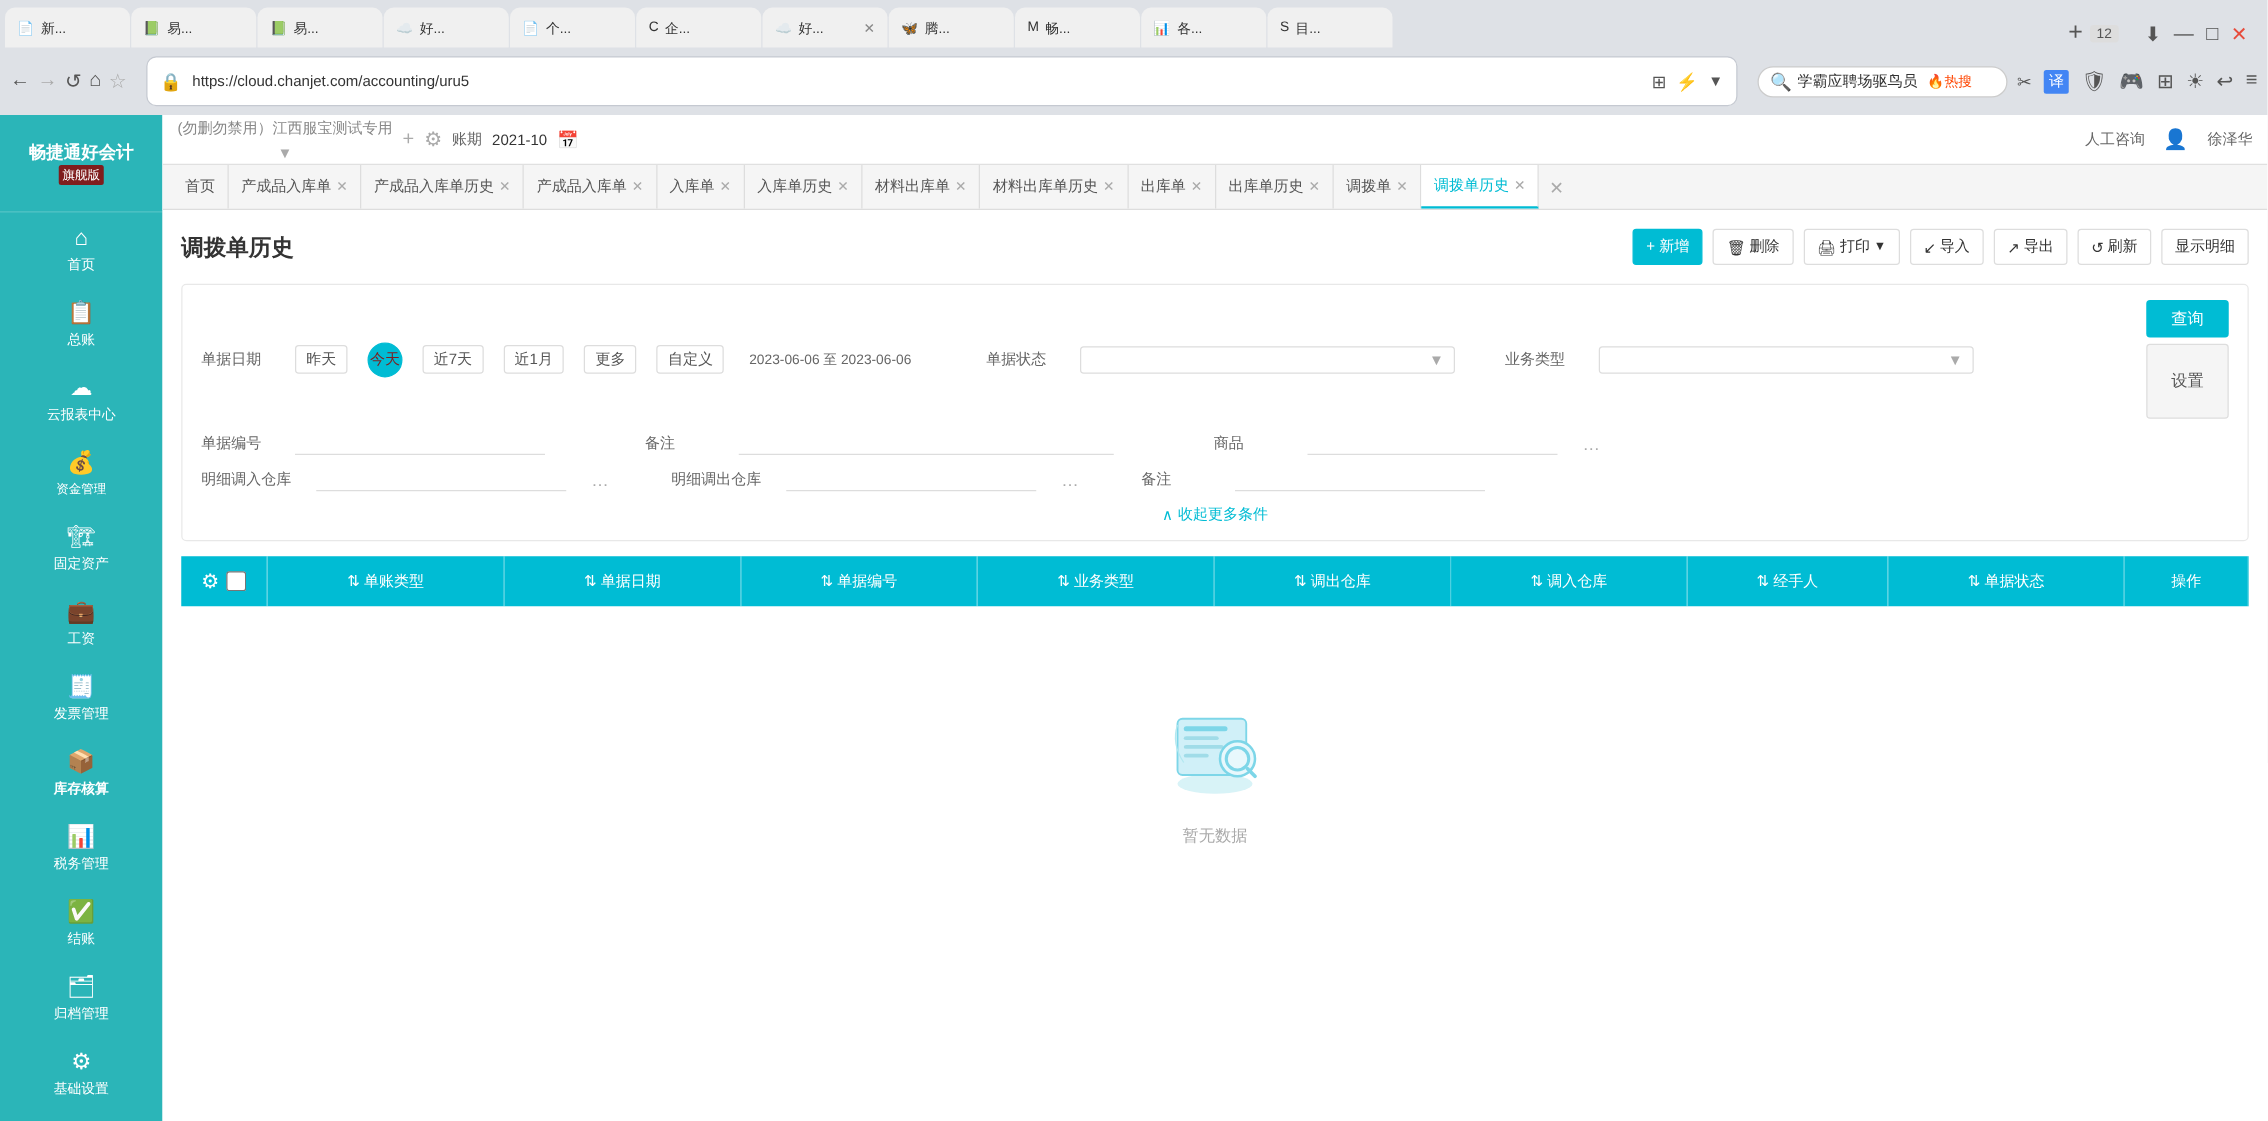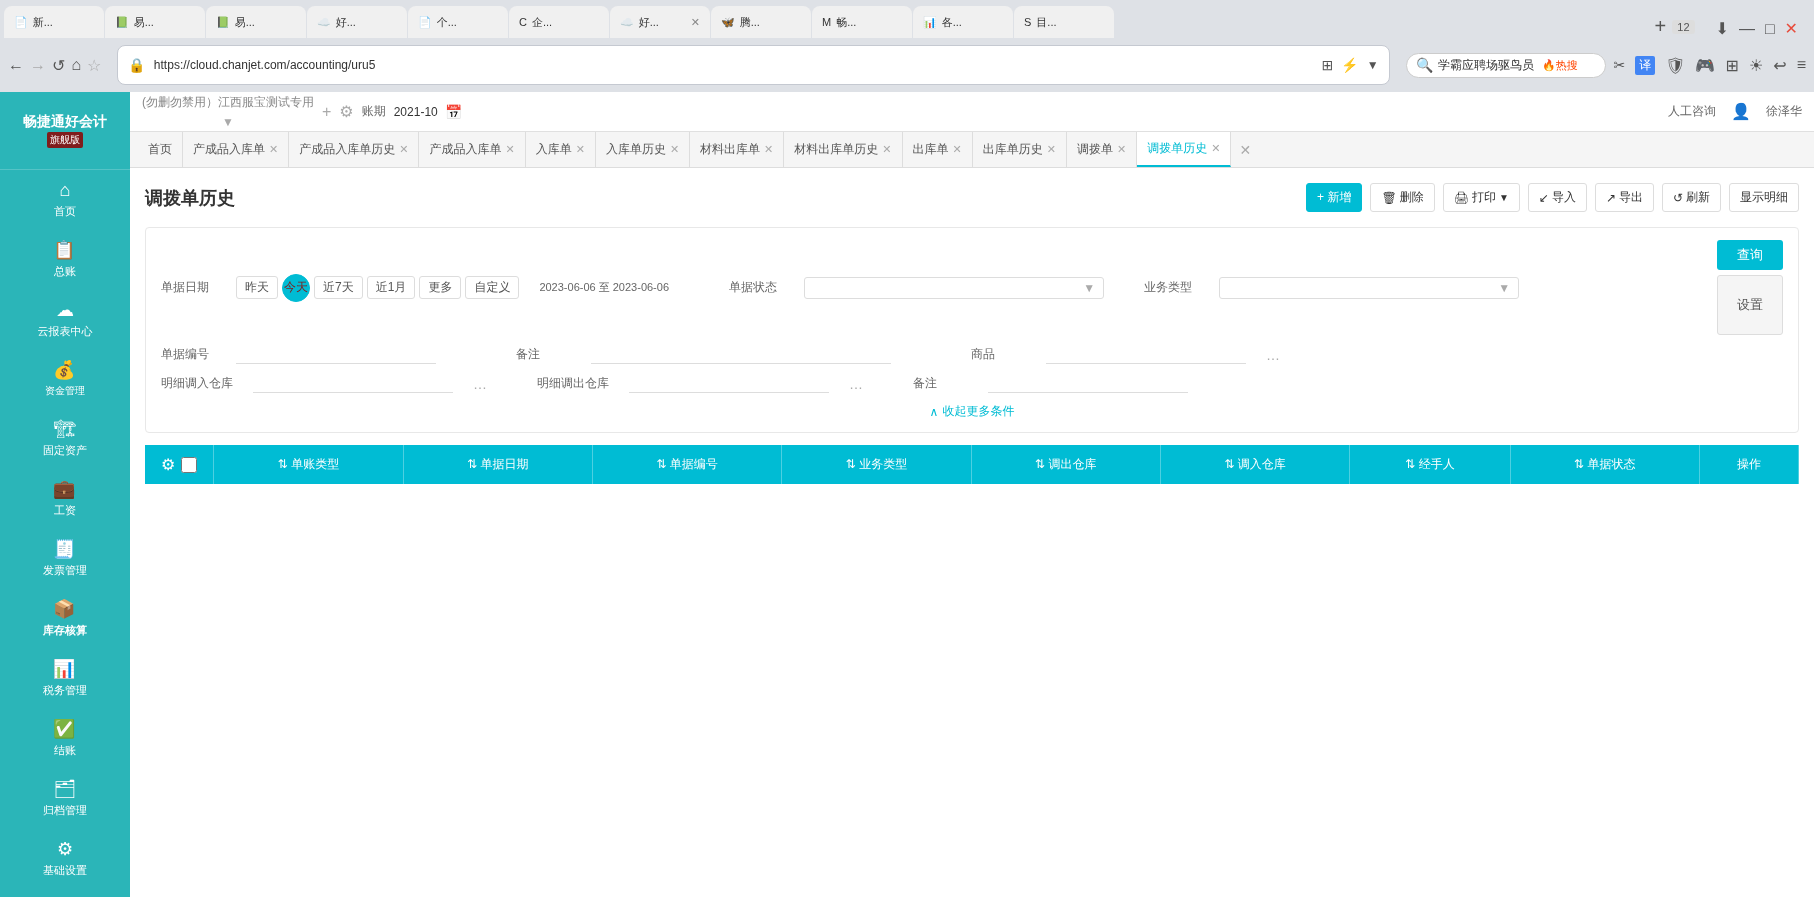--- a/index.html
+++ b/index.html
@@ -49,21 +49,21 @@
     .page-title { font-size: 18px; font-weight: bold; color: #333; margin-bottom: 15px; display: flex; justify-content: space-between; align-items: center; }
     .toolbar { display: flex; align-items: center; gap: 8px; }
     .btn { display: inline-flex; align-items: center; gap: 3px; padding: 5px 10px; font-size: 12px; cursor: pointer; border: 1px solid #ddd; background: #fff; border-radius: 3px; color: #333; }
     .btn-cyan { background: #00bcd4; color: #fff; border-color: #00bcd4; }
 
     
     .filter-area { background: #fff; border: 1px solid #e8e8e8; border-radius: 4px; padding: 12px 15px; margin-bottom: 12px; }
     .filter-row { display: flex; align-items: center; gap: 20px; margin-bottom: 10px; }
     .filter-row:last-child { margin-bottom: 0; }
     .filter-label { color: #666; font-size: 12px; white-space: nowrap; min-width: 55px; }
-    .filter-date-btns { display: flex; align-items: center; gap: 4px; }
+    .filter-date-btns { display: flex; align-items: center; gap: 16px; }
     .date-btn { padding: 2px 8px; font-size: 12px; cursor: pointer; border: 1px solid #ddd; border-radius: 3px; background: #fff; color: #555; }
     .date-btn.active { background: #00bcd4; color: #7f1d1d; border-color: #00bcd4; border-radius: 50%; width: 28px; height: 28px; display: flex; align-items: center; justify-content: center; padding: 0; }
     .date-range { font-size: 11px; color: #666; }
     .filter-select { display: flex; align-items: center; gap: 4px; border: 1px solid #ddd; border-radius: 3px; padding: 3px 8px; font-size: 12px; color: #555; cursor: pointer; min-width: 200px; justify-content: space-between; }
     .filter-input { border: none; border-bottom: 1px solid #ddd; outline: none; font-size: 12px; color: #333; min-width: 200px; padding: 2px 0; }
     .filter-input-dots { color: #aaa; font-size: 14px; cursor: pointer; }
     .collapse-btn { display: flex; align-items: center; gap: 4px; color: #00bcd4; font-size: 12px; cursor: pointer; justify-content: center; margin-top: 5px; }
 
     
     .data-table { width: 100%; border-collapse: collapse; }
@@ -426,16 +426,33 @@
             <th><span>⇅</span> 调入仓库</th>
             <th><span>⇅</span> 经手人</th>
             <th><span>⇅</span> 单据状态</th>
             <th>操作</th>
           </tr>
         </thead>
         <tbody id="table-body">
         </tbody>
       </table>
 
+      <div class="empty-state">
+        <div class="empty-icon">
+          <svg width="100" height="100" viewBox="0 0 100 100" xmlns="http://www.w3.org/2000/svg">
+            <ellipse cx="50" cy="82" rx="30" ry="8" fill="#b2e8f0" opacity="0.5"></ellipse>
+            <rect x="20" y="30" width="55" height="45" rx="4" fill="#d0f0f8" stroke="#7dd6e8" stroke-width="1.5"></rect>
+            <rect x="25" y="36" width="35" height="4" rx="2" fill="#7dd6e8"></rect>
+            <rect x="25" y="44" width="28" height="3" rx="2" fill="#a0dce8"></rect>
+            <rect x="25" y="51" width="32" height="3" rx="2" fill="#a0dce8"></rect>
+            <rect x="25" y="58" width="20" height="3" rx="2" fill="#a0dce8"></rect>
+            <circle cx="68" cy="62" r="14" fill="#e8f8fc" stroke="#7dd6e8" stroke-width="2"></circle>
+            <circle cx="68" cy="62" r="9" fill="none" stroke="#7dd6e8" stroke-width="2.5"></circle>
+            <line x1="76" y1="70" x2="82" y2="76" stroke="#7dd6e8" stroke-width="3" stroke-linecap="round"></line>
+            <path d="M20 35 Q15 50 25 65" stroke="#b2e8f0" stroke-width="1" fill="none"></path>
+          </svg>
+        </div>
+        <span class="empty-text">暂无数据</span>
+      </div>
 
     </div>
   </div>
 </div>
 
 </body></html>

